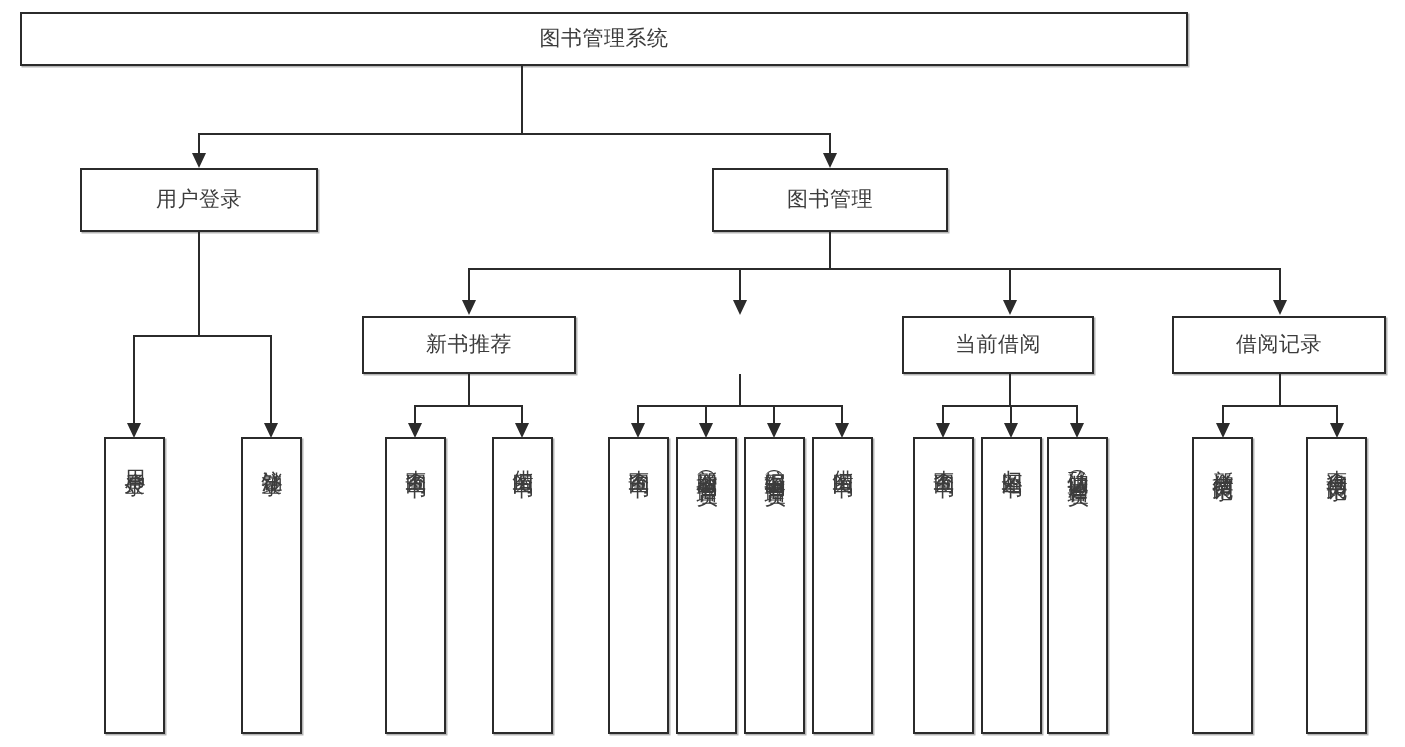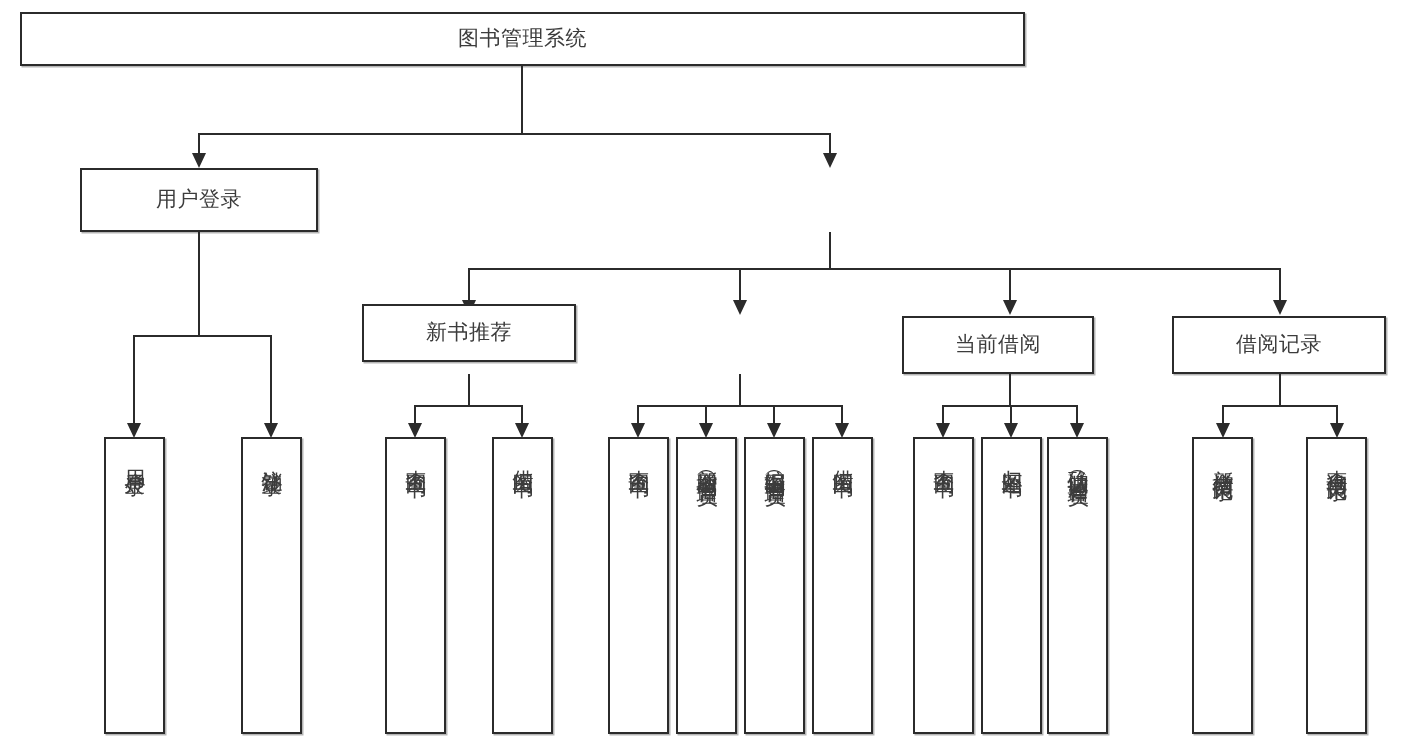--- a/index.html
+++ b/index.html
@@ -79,54 +79,57 @@
     letter-spacing: 0.5px;
     white-space: nowrap;
     user-select: none;
   }
 </style>
 </head>
 <body>
 
 <div id="canvas">
 
-  <div class="node h" style="left:20px; top:12px; width:1005px; height:54px;">
+  <div class="node h" style="left:20px; top:12px; width:1168px; height:54px;">
     <span class="label">图书管理系统</span>
   </div>
 
   <div class="ln v" style="left:521px; top:66px; height:68px;"></div>
   <div class="ln h" style="left:198px; top:133px; width:633px;"></div>
   <div class="ln v" style="left:198px; top:133px; height:20px;"></div>
   <div class="ln v" style="left:829px; top:133px; height:20px;"></div>
   <div class="arrow" style="left:192px; top:153px;"></div>
   <div class="arrow" style="left:823px; top:153px;"></div>
 
   <div class="node h" style="left:80px; top:168px; width:238px; height:64px;">
     <span class="label">用户登录</span>
+  </div>
+  <div class="node h" style="left:712px; top:168px; width:236px; height:64px;">
+    <span class="label">图书管理</span>
   </div>
 
   <div class="ln v" style="left:198px; top:232px; height:104px;"></div>
   <div class="ln h" style="left:133px; top:335px; width:138px;"></div>
   <div class="ln v" style="left:133px; top:335px; height:88px;"></div>
   <div class="ln v" style="left:270px; top:335px; height:88px;"></div>
   <div class="arrow" style="left:127px; top:423px;"></div>
   <div class="arrow" style="left:264px; top:423px;"></div>
 
   <div class="ln v" style="left:829px; top:232px; height:37px;"></div>
   <div class="ln h" style="left:468px; top:268px; width:813px;"></div>
   <div class="ln v" style="left:468px; top:268px; height:32px;"></div>
   <div class="ln v" style="left:739px; top:268px; height:32px;"></div>
   <div class="ln v" style="left:1009px; top:268px; height:32px;"></div>
   <div class="ln v" style="left:1279px; top:268px; height:32px;"></div>
   <div class="arrow" style="left:462px; top:300px;"></div>
   <div class="arrow" style="left:733px; top:300px;"></div>
   <div class="arrow" style="left:1003px; top:300px;"></div>
   <div class="arrow" style="left:1273px; top:300px;"></div>
 
-  <div class="node h" style="left:362px; top:304px; width:214px; height:58px;">
+  <div class="node h" style="left:362px; top:316px; width:214px; height:58px;">
     <span class="label">新书推荐</span>
   </div>
   <div class="node h" style="left:902px; top:316px; width:192px; height:58px;">
     <span class="label">当前借阅</span>
   </div>
   <div class="node h" style="left:1172px; top:316px; width:214px; height:58px;">
     <span class="label">借阅记录</span>
   </div>
 
   <div class="ln v" style="left:468px; top:374px; height:32px;"></div>

